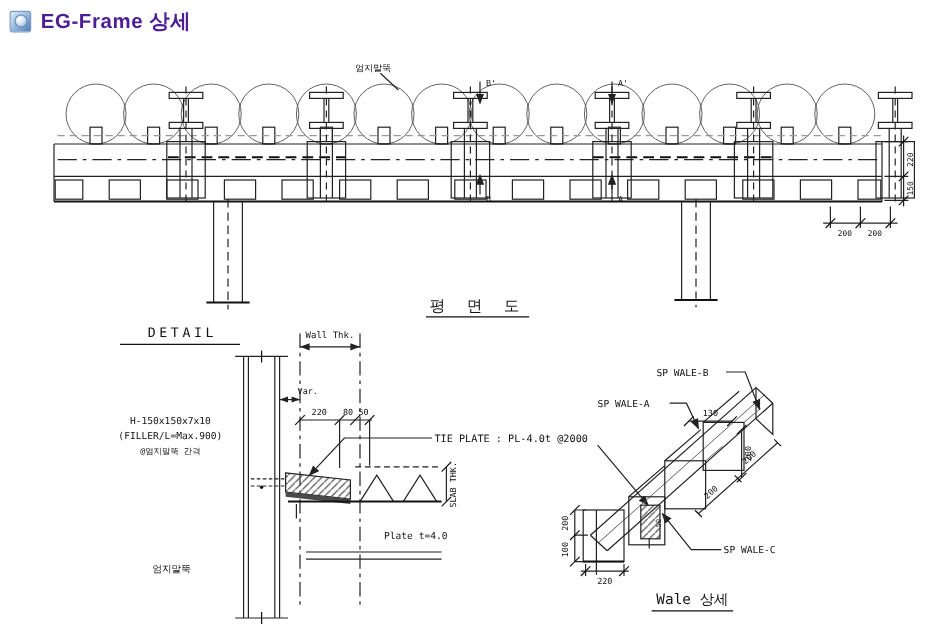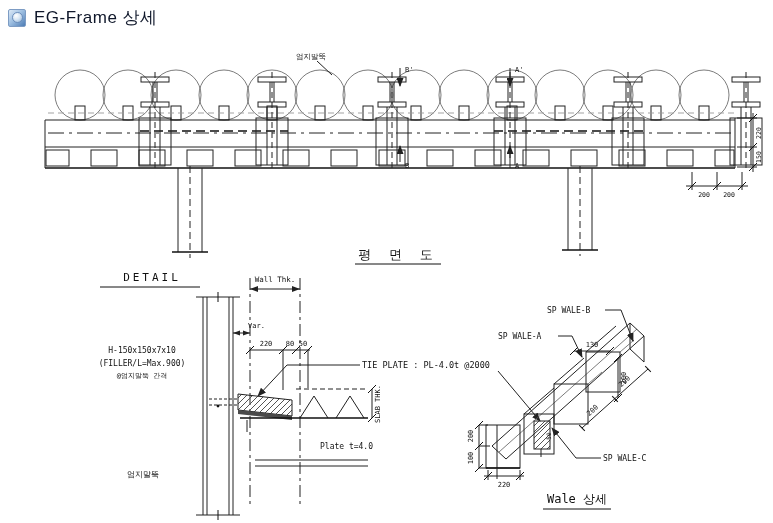--- a/index.html
+++ b/index.html
@@ -5,21 +5,21 @@
   html,body{margin:0;padding:0;background:#ffffff;}
   .page{position:relative;width:773px;height:523px;background:#fff;overflow:hidden;
         font-family:"Liberation Sans",sans-serif;}
   .hdr{position:absolute;left:8px;top:6px;display:flex;align-items:center;gap:8px;}
   .hdr-icon{width:16px;height:16px;border:1px solid #7d9cc4;border-radius:2px;
     background:linear-gradient(135deg,#dce9f6 0%,#9fc0e2 45%,#4d7cb5 100%);
     display:flex;align-items:center;justify-content:center;}
   .hdr-icon .ball{width:9px;height:9px;border-radius:50%;
     background:radial-gradient(circle at 35% 30%,#ffffff 0%,#d7e6f4 45%,#8fb1d6 100%);
     border:1px solid #6d8fbc;}
-  .hdr-title{font-size:17px;font-weight:normal;color:#0f172a;letter-spacing:.5px;}
+  .hdr-title{font-size:17px;font-weight:bold;color:#4c1d95;letter-spacing:.5px;}
   svg{position:absolute;left:0;top:0;}
   .ln{stroke:#222;fill:none;stroke-width:1;}
   .thin{stroke:#5a5a5a;fill:none;stroke-width:.8;}
   .bold{stroke:#111;fill:none;stroke-width:1.7;}
   .gray{stroke:#999;fill:none;stroke-width:.9;}
   .t{font-family:"DejaVu Sans Mono","DejaVu Sans",monospace;fill:#111;}
   .u{stroke:#111;stroke-width:1;}
 </style>
 </head>
 <body>

